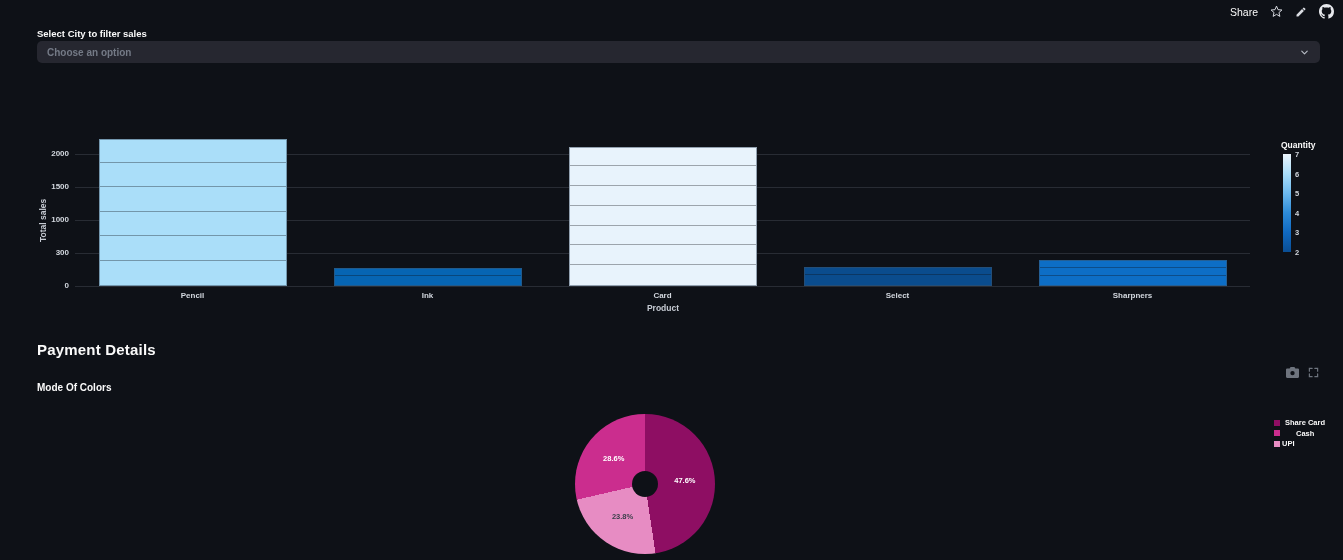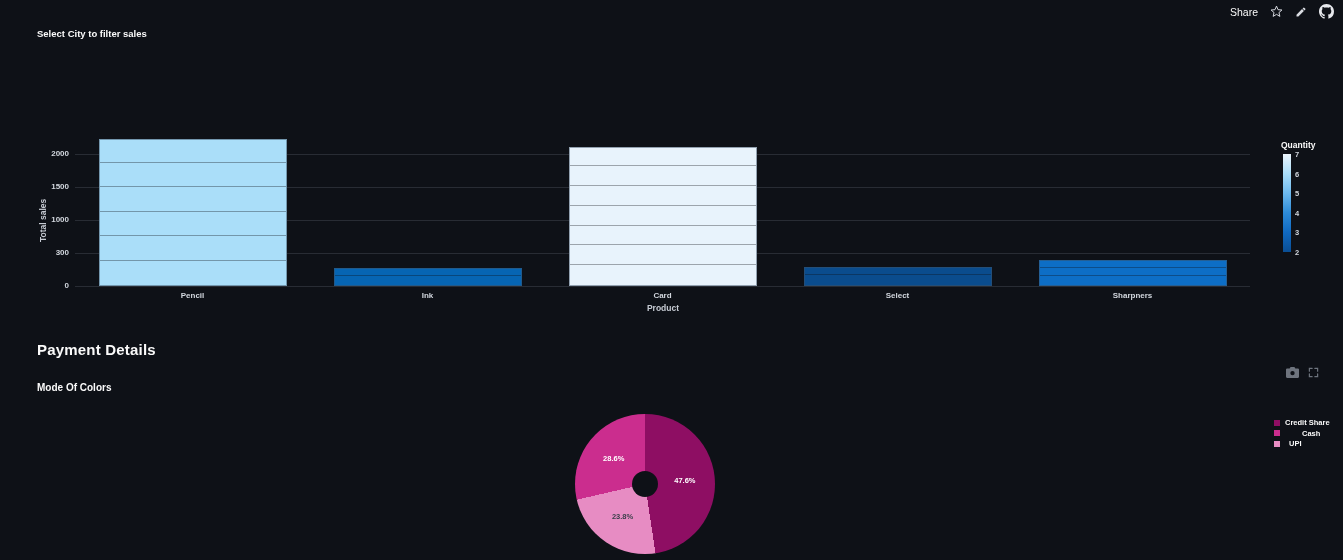--- a/index.html
+++ b/index.html
@@ -50,20 +50,28 @@
       </svg>
     </span>
     <span>
       <svg width="15" height="15" viewBox="0 0 24 24" fill="#e6e8ec">
         <path d="M12 0C5.37 0 0 5.37 0 12c0 5.31 3.435 9.795 8.205 11.385.6.105.825-.255.825-.57 0-.285-.015-1.23-.015-2.235-3.015.555-3.795-.735-4.035-1.41-.135-.345-.72-1.41-1.23-1.695-.42-.225-1.02-.78-.015-.795.945-.015 1.62.87 1.845 1.23 1.08 1.815 2.805 1.305 3.495.99.105-.78.42-1.305.765-1.605-2.67-.3-5.46-1.335-5.46-5.925 0-1.305.465-2.385 1.23-3.225-.12-.3-.54-1.53.12-3.18 0 0 1.005-.315 3.3 1.23.96-.27 1.98-.405 3-.405s2.04.135 3 .405c2.295-1.56 3.3-1.23 3.3-1.23.66 1.65.24 2.88.12 3.18.765.84 1.23 1.905 1.23 3.225 0 4.605-2.805 5.625-5.475 5.925.435.375.81 1.095.81 2.22 0 1.605-.015 2.895-.015 3.3 0 .315.225.69.825.57A12.02 12.02 0 0024 12c0-6.63-5.37-12-12-12z"></path>
       </svg>
     </span>
   </div>
 
   <label class="filter-label">Select City to filter sales</label>
+  <div class="selectbox">
+    <span class="ph">Choose an option</span>
+    <span>
+      <svg width="11" height="11" viewBox="0 0 24 24" fill="none" stroke="#b9bec7" stroke-width="2.4" stroke-linecap="round" stroke-linejoin="round">
+        <path d="M6 9l6 6 6-6"></path>
+      </svg>
+    </span>
+  </div>
 
 
   <h2 class="h-title" id="title-payment">Payment Details</h2>
   <div class="sub-title">Mode Of Colors</div>
 
   <div class="modebar">
     <span>
       <svg width="13" height="11" viewBox="0 0 24 20" fill="#6e747e">
         <path d="M8.5 0L6.7 2.5H2a2 2 0 00-2 2V18a2 2 0 002 2h20a2 2 0 002-2V4.5a2 2 0 00-2-2h-4.7L15.5 0h-7z"></path>
         <circle cx="12" cy="11" r="4" fill="#0e1117"></circle>
@@ -127,23 +135,23 @@
     <div class="abs" style="left: 1295px; top: 169.6px; font: 600 7.5px &quot;Liberation Sans&quot;, sans-serif; color: rgb(210, 215, 222);">6</div>
     <div class="abs" style="left: 1295px; top: 189.2px; font: 600 7.5px &quot;Liberation Sans&quot;, sans-serif; color: rgb(210, 215, 222);">5</div>
     <div class="abs" style="left: 1295px; top: 208.8px; font: 600 7.5px &quot;Liberation Sans&quot;, sans-serif; color: rgb(210, 215, 222);">4</div>
     <div class="abs" style="left: 1295px; top: 228.4px; font: 600 7.5px &quot;Liberation Sans&quot;, sans-serif; color: rgb(210, 215, 222);">3</div>
     <div class="abs" style="left: 1295px; top: 248px; font: 600 7.5px &quot;Liberation Sans&quot;, sans-serif; color: rgb(210, 215, 222);">2</div>
     <div class="abs" style="left: 664.886px; top: 475.987px; width: 40px; text-align: center; font: 700 7.5px &quot;Liberation Sans&quot;, sans-serif; color: rgb(255, 255, 255);">47.6%</div>
     <div class="abs" style="left: 602.517px; top: 512.083px; width: 40px; text-align: center; font: 700 7.5px &quot;Liberation Sans&quot;, sans-serif; color: rgb(58, 63, 74);">23.8%</div>
     <div class="abs" style="left: 593.704px; top: 454.088px; width: 40px; text-align: center; font: 700 7.5px &quot;Liberation Sans&quot;, sans-serif; color: rgb(255, 255, 255);">28.6%</div>
     <div class="abs" style="left: 1274px; top: 418px; display: flex; align-items: center; gap: 5px;">
       <span style="width: 6px; height: 6px; background: rgb(142, 14, 99); display: inline-block;"></span>
-      <span style="font: 700 7.5px &quot;Liberation Sans&quot;, sans-serif; color: rgb(250, 250, 250);">Credit Share</span>
+      <span style="font: 700 7.5px &quot;Liberation Sans&quot;, sans-serif; color: rgb(250, 250, 250);">Share Card</span>
     </div>
-    <div class="abs" style="left: 1274px; top: 428.5px; display: flex; align-items: center; gap: 22px;">
+    <div class="abs" style="left: 1274px; top: 428.5px; display: flex; align-items: center; gap: 16px;">
       <span style="width: 6px; height: 6px; background: rgb(203, 45, 142); display: inline-block;"></span>
       <span style="font: 700 7.5px &quot;Liberation Sans&quot;, sans-serif; color: rgb(250, 250, 250);">Cash</span>
     </div>
-    <div class="abs" style="left: 1274px; top: 439px; display: flex; align-items: center; gap: 9px;">
+    <div class="abs" style="left: 1274px; top: 439px; display: flex; align-items: center; gap: 2px;">
       <span style="width: 6px; height: 6px; background: rgb(231, 140, 195); display: inline-block;"></span>
       <span style="font: 700 7.5px &quot;Liberation Sans&quot;, sans-serif; color: rgb(250, 250, 250);">UPI</span>
     </div>
   </div>
 
 </body></html>

